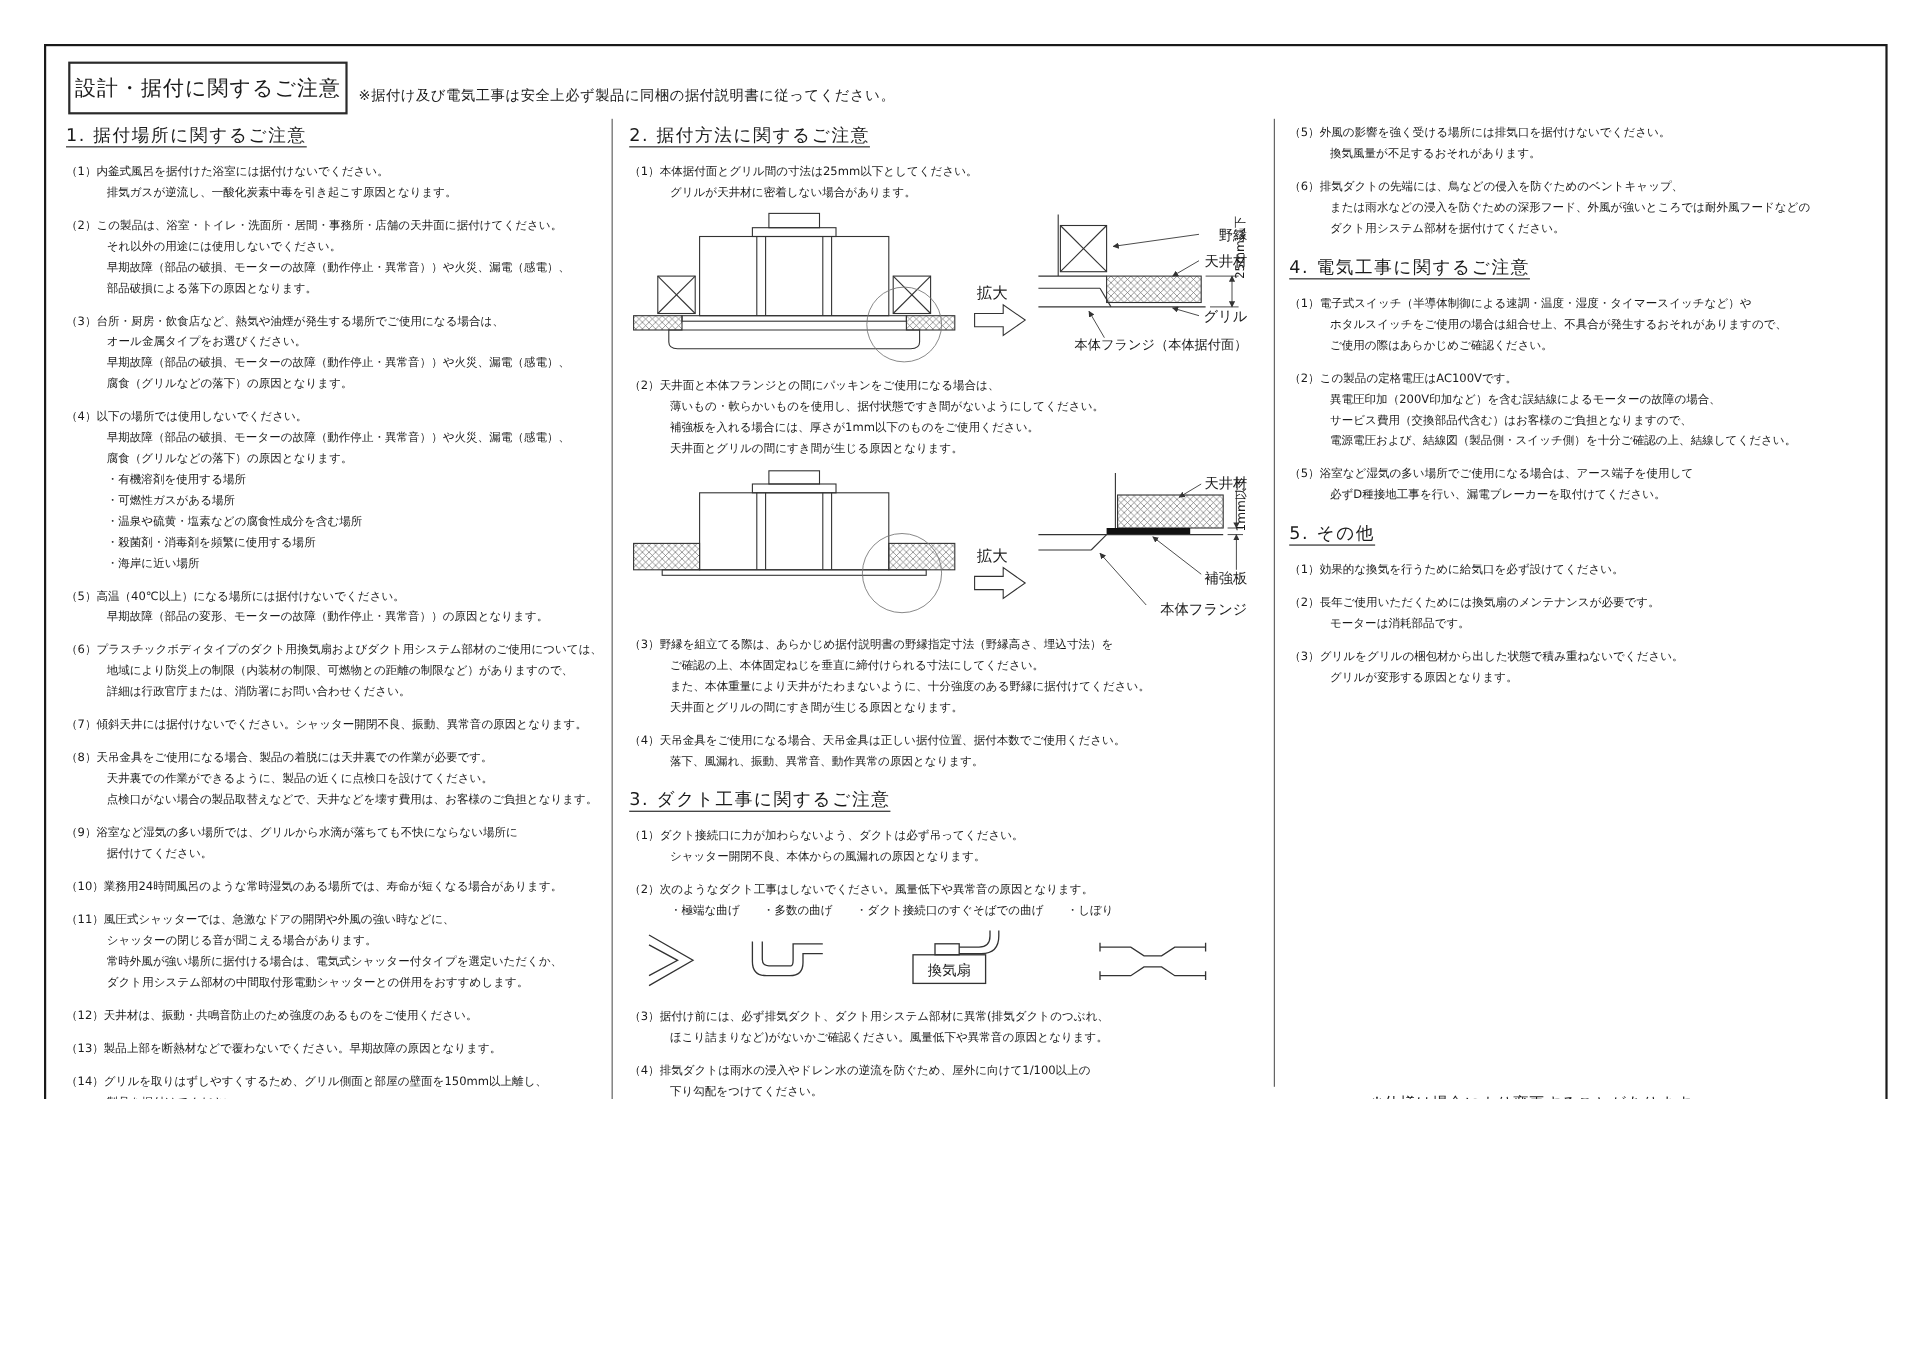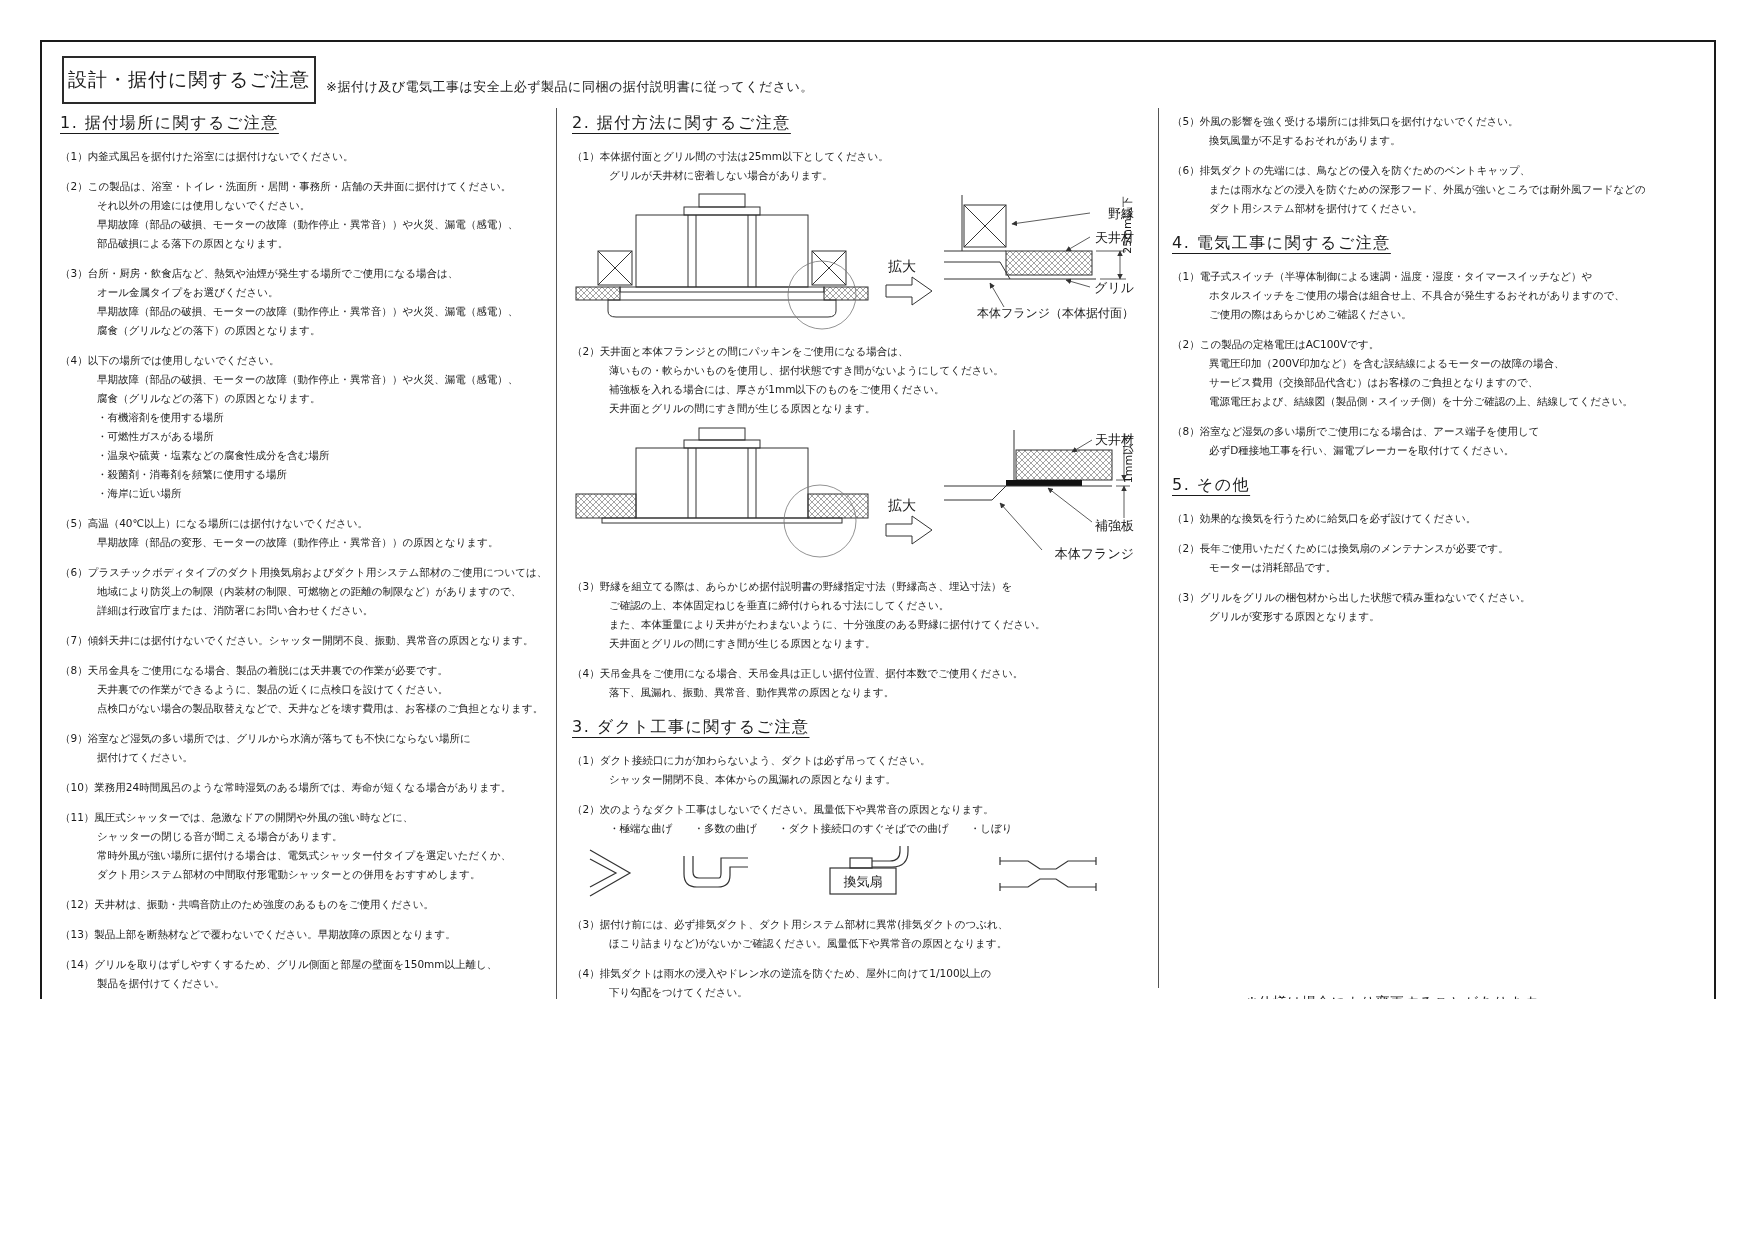--- a/index.html
+++ b/index.html
@@ -55,20 +55,21 @@
   </div>
   <div class="header-note">※据付け及び電気工事は安全上必ず製品に同梱の据付説明書に従ってください。</div>
 
   <div class="vline v1"></div>
   <div class="vline v2"></div>
 
   <div class="col col1">
       <div class="sec-heading">1. 据付場所に関するご注意</div>
       <div class="item">
         <div class="line">（1）内釜式風呂を据付けた浴室には据付けないでください。</div>
+        <div class="line cont">排気ガスが逆流し、一酸化炭素中毒を引き起こす原因となります。</div>
       </div>
       <div class="item">
         <div class="line">（2）この製品は、浴室・トイレ・洗面所・居間・事務所・店舗の天井面に据付けてください。</div>
         <div class="line cont">それ以外の用途には使用しないでください。</div>
         <div class="line cont">早期故障（部品の破損、モーターの故障（動作停止・異常音））や火災、漏電（感電）、</div>
         <div class="line cont">部品破損による落下の原因となります。</div>
       </div>
       <div class="item">
         <div class="line">（3）台所・厨房・飲食店など、熱気や油煙が発生する場所でご使用になる場合は、</div>
         <div class="line cont">オール金属タイプをお選びください。</div>
@@ -314,21 +315,21 @@
         <div class="line cont">ホタルスイッチをご使用の場合は組合せ上、不具合が発生するおそれがありますので、</div>
         <div class="line cont">ご使用の際はあらかじめご確認ください。</div>
       </div>
       <div class="item">
         <div class="line">（2）この製品の定格電圧はAC100Vです。</div>
         <div class="line cont">異電圧印加（200V印加など）を含む誤結線によるモーターの故障の場合、</div>
         <div class="line cont">サービス費用（交換部品代含む）はお客様のご負担となりますので、</div>
         <div class="line cont">電源電圧および、結線図（製品側・スイッチ側）を十分ご確認の上、結線してください。</div>
       </div>
       <div class="item">
-        <div class="line">（8）浴室など湿気の多い場所でご使用になる場合は、アース端子を使用して</div>
+        <div class="line">（5）浴室など湿気の多い場所でご使用になる場合は、アース端子を使用して</div>
         <div class="line cont">必ずD種接地工事を行い、漏電ブレーカーを取付けてください。</div>
       </div>
       <div class="sec-heading">5. その他</div>
       <div class="item">
         <div class="line">（1）効果的な換気を行うために給気口を必ず設けてください。</div>
       </div>
       <div class="item">
         <div class="line">（2）長年ご使用いただくためには換気扇のメンテナンスが必要です。</div>
         <div class="line cont">モーターは消耗部品です。</div>
       </div>

